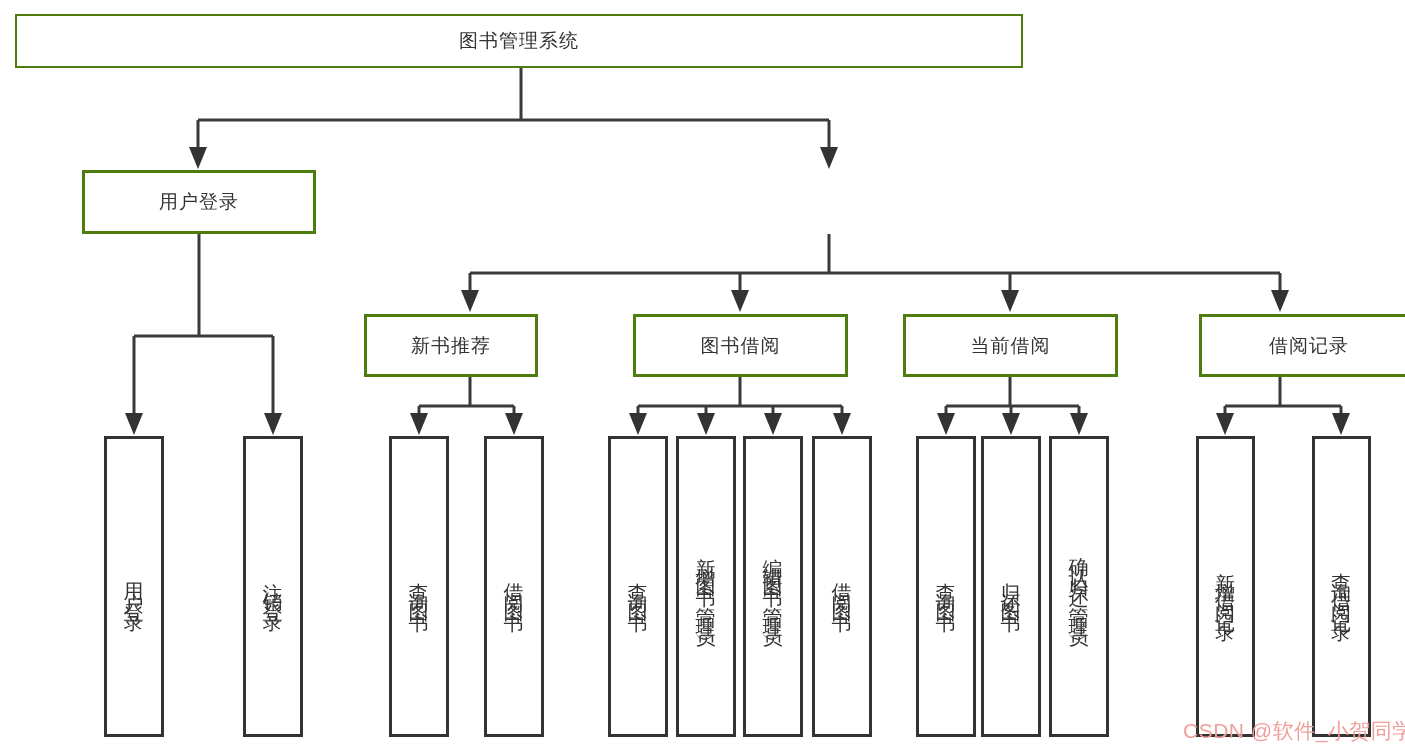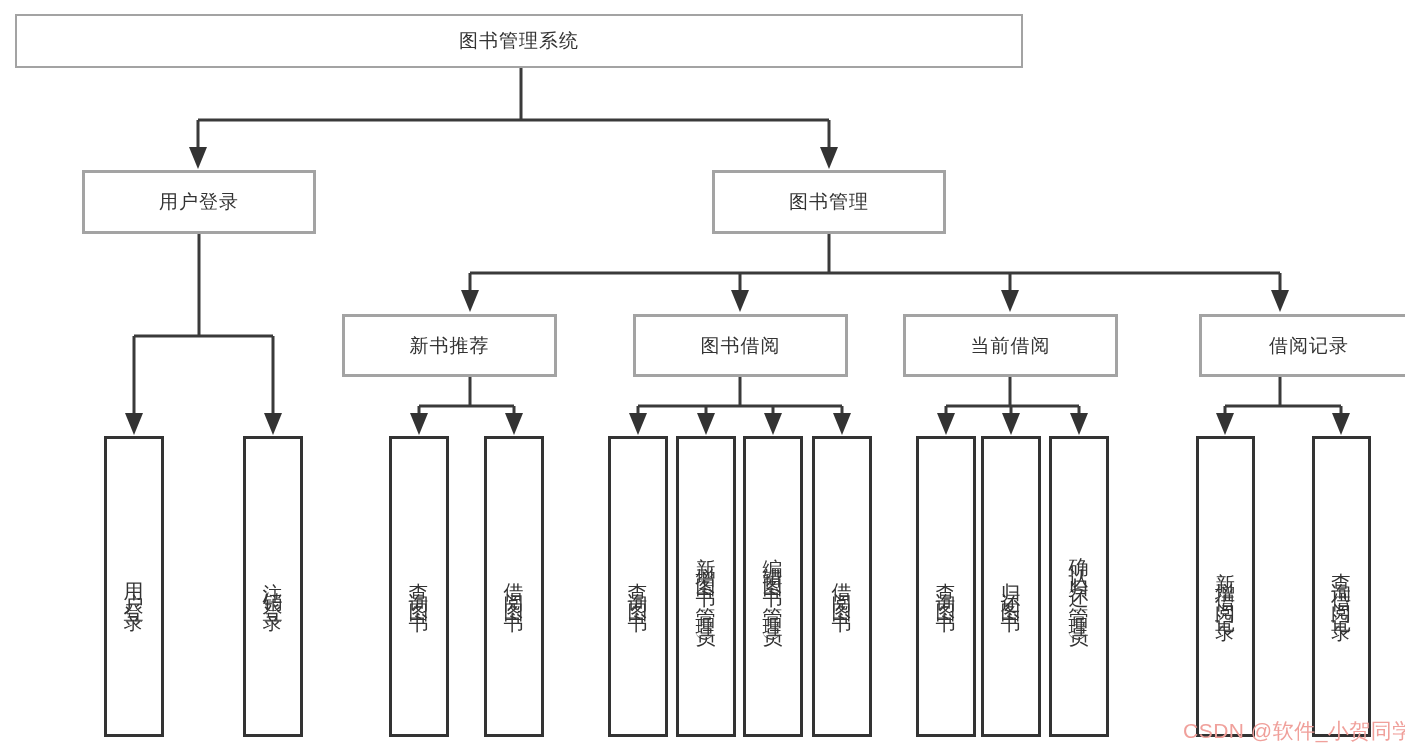--- a/index.html
+++ b/index.html
@@ -8,21 +8,21 @@
     width:1405px;height:747px;
     background:#ffffff;
     overflow:hidden;
     font-family:"Liberation Sans","DejaVu Sans",sans-serif;
   }
   .wires{position:absolute;left:0;top:0;width:1405px;height:747px;}
   .wires path{stroke:#3a3a3a;stroke-width:3;fill:none;}
   .wires polygon{fill:#333333;stroke:none;}
   .hbox{
     position:absolute;
-    border:3px solid #a3a3a3;
+    border:3px solid #4d7c0f;
     background:#ffffff;
     display:flex;align-items:center;justify-content:center;
     box-sizing:border-box;
     font-size:19px;color:#333333;letter-spacing:1px;
   }
   .hbox.root{border-width:2px;}
   .vbox{
     position:absolute;
     top:436px;height:301px;width:60px;
     border:3px solid #333333;
@@ -103,25 +103,22 @@
     </g>
   </svg>
 
   <div class="hbox root" style="left:15px;top:14px;width:1008px;height:54px">
     <span>图书管理系统</span>
   </div>
 
   <div class="hbox" style="left:82px;top:170px;width:234px;height:64px">
     <span>用户登录</span>
   </div>
-  <div class="hbox" style="left:712px;top:170px;width:234px;height:64px">
-    <span>图书管理</span>
-  </div>
 
-  <div class="hbox" style="left:342px;top:314px;width:215px;height:63px">
+  <div class="hbox" style="left:364px;top:314px;width:174px;height:63px">
     <span>新书推荐</span>
   </div>
   <div class="hbox" style="left:903px;top:314px;width:215px;height:63px">
     <span>当前借阅</span>
   </div>
   <div class="hbox" style="left:633px;top:314px;width:215px;height:63px">
     <span>图书借阅</span>
   </div>
   <div class="hbox" style="left:1199px;top:314px;width:220px;height:63px">
     <span>借阅记录</span>

